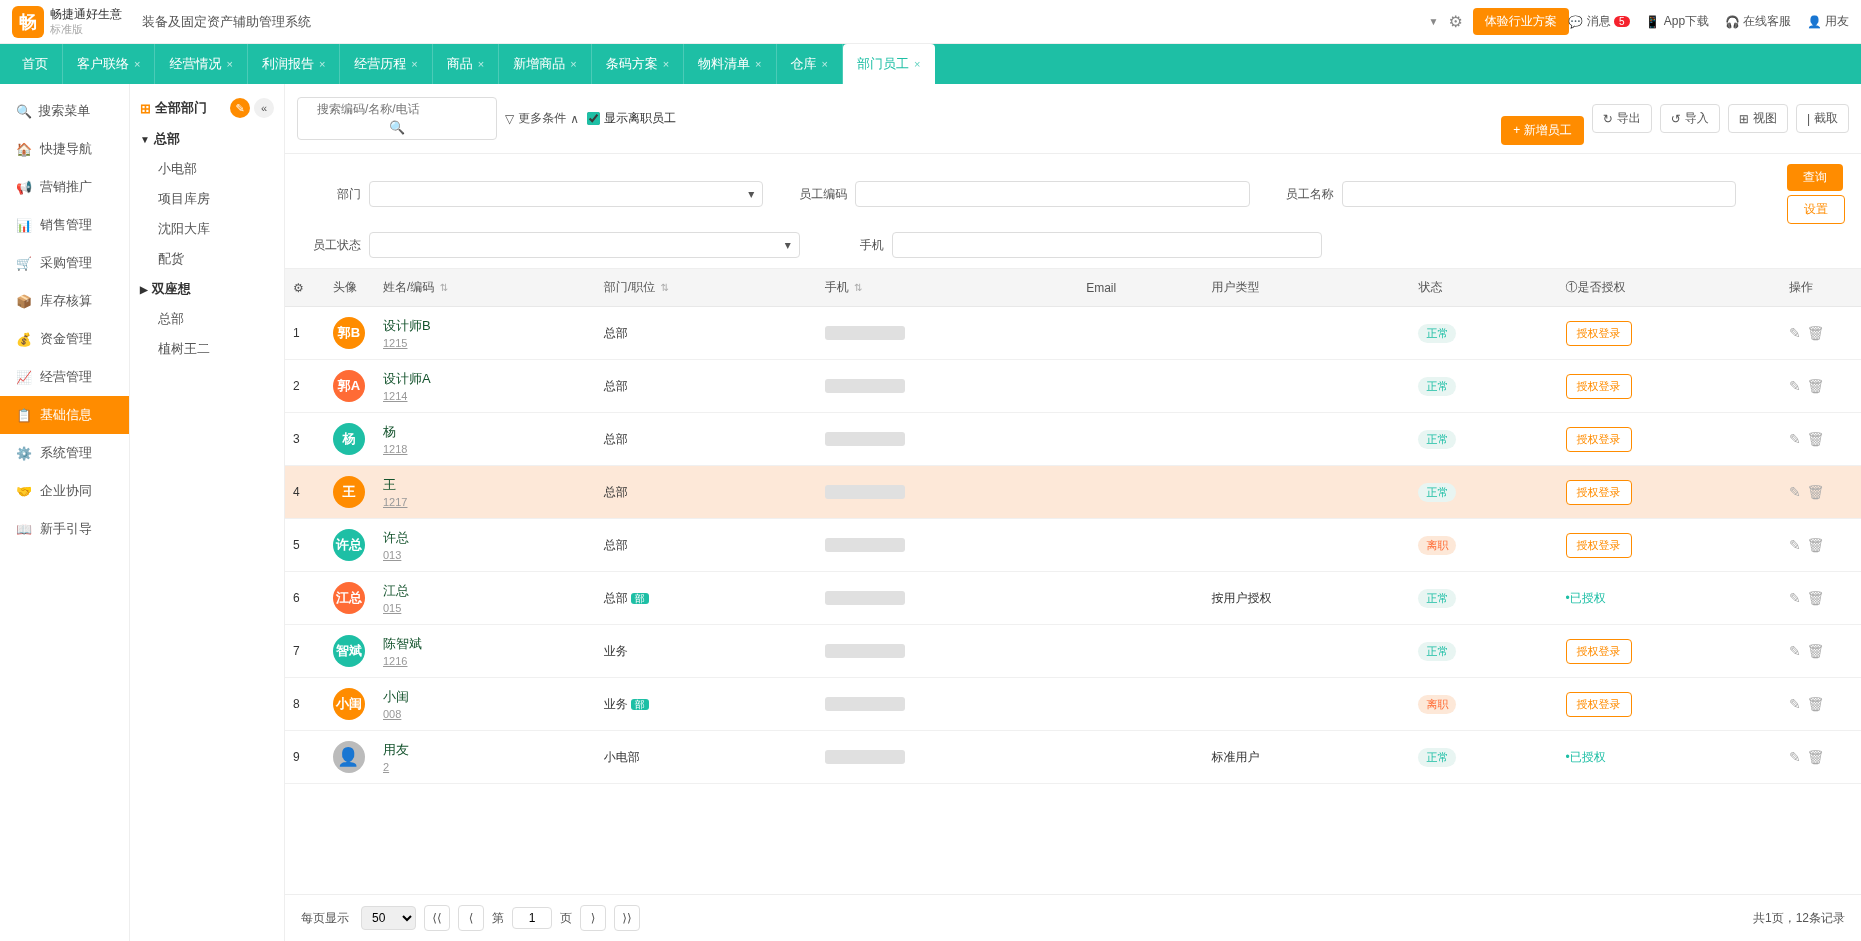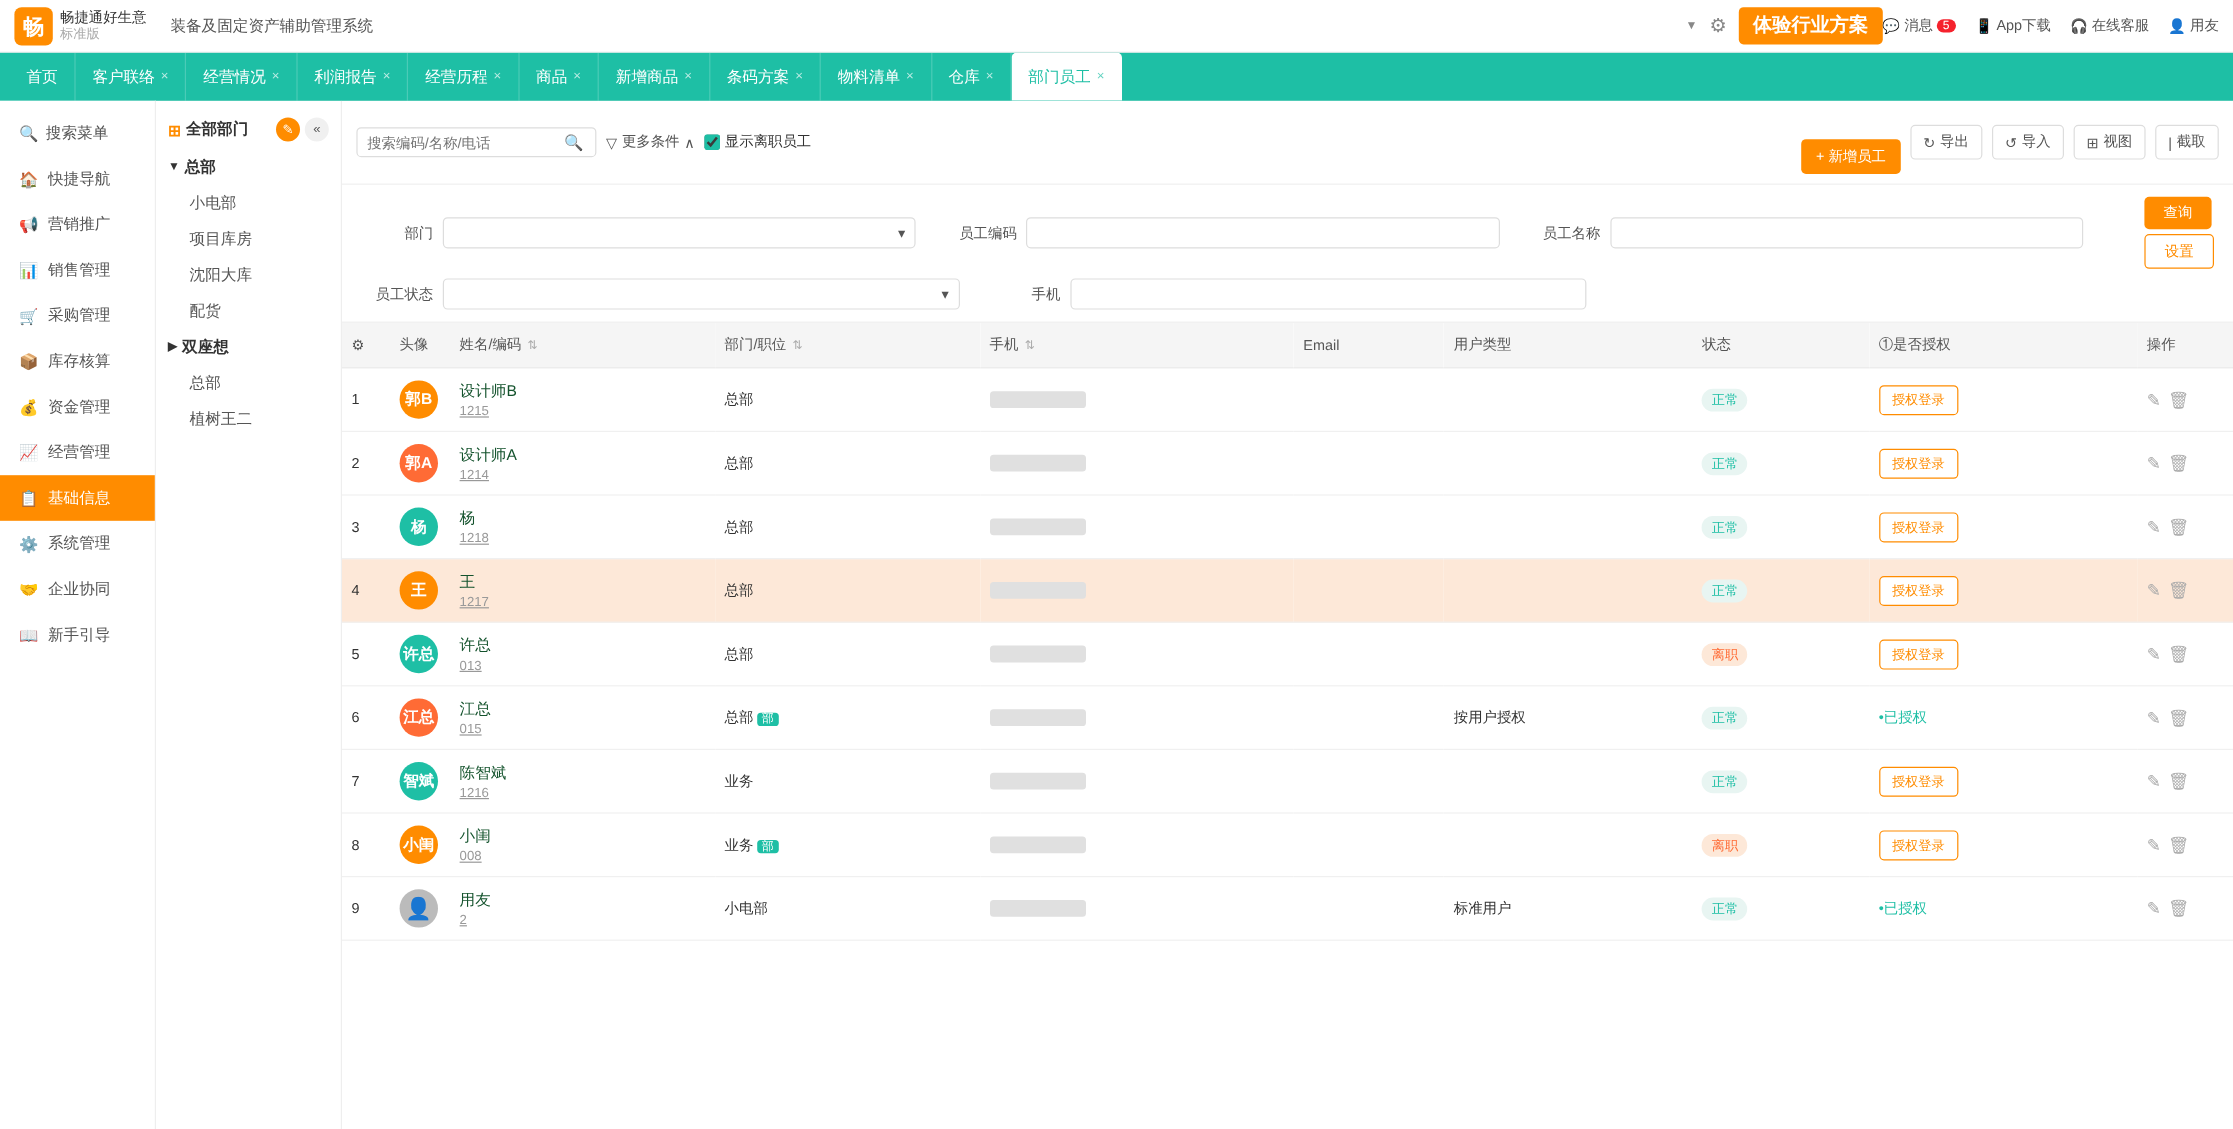--- a/index.html
+++ b/index.html
@@ -8,21 +8,21 @@
     
     .top-bar { display: flex; align-items: center; background: #fff; height: 44px; padding: 0 12px; border-bottom: 1px solid #eee; }
     .logo-area { display: flex; align-items: center; gap: 6px; width: 130px; }
     .logo-icon { width: 32px; height: 32px; background: #ff8c00; border-radius: 6px; display: flex; align-items: center; justify-content: center; color: #fff; font-size: 18px; font-weight: bold; }
     .logo-text { font-size: 12px; color: #333; line-height: 1.3; }
     .logo-text span { display: block; }
     .top-bar-title { flex: 1; font-size: 13px; color: #555; }
     .top-bar-actions { display: flex; align-items: center; gap: 16px; margin-left: auto; }
     .top-bar-btn { font-size: 12px; color: #555; cursor: pointer; display: flex; align-items: center; gap: 3px; }
     .top-bar-btn .badge { background: #f5222d; color: #fff; border-radius: 8px; font-size: 10px; padding: 0 4px; min-width: 16px; text-align: center; }
-    .trial-btn { background: #ff8c00; color: #fff; border: none; border-radius: 4px; padding: 5px 12px; font-size: 16px; cursor: pointer; font-weight: bold; }
+    .trial-btn { background: #ff8c00; color: #fff; border: none; border-radius: 4px; padding: 5px 12px; font-size: 12px; cursor: pointer; }
     .settings-icon { color: #888; cursor: pointer; font-size: 16px; }
     .dropdown-arrow { font-size: 10px; color: #888; }
 
     
     .nav-tabs { display: flex; align-items: center; background: #1ebfa5; height: 40px; padding: 0 8px; gap: 0; overflow: hidden; }
     .nav-tab { padding: 0 14px; height: 40px; display: flex; align-items: center; color: #fff; font-size: 13px; cursor: pointer; white-space: nowrap; border-right: 1px solid rgba(255,255,255,0.2); }
     .nav-tab.active { background: #fff; color: #1ebfa5; border-radius: 4px 4px 0 0; }
     .nav-tab .close-x { margin-left: 5px; font-size: 11px; opacity: 0.7; }
 
     
@@ -48,21 +48,21 @@
     .tree-item { padding: 6px 10px 6px 20px; font-size: 13px; color: #555; cursor: pointer; display: flex; align-items: center; gap: 4px; }
     .tree-item.parent { padding-left: 10px; font-weight: bold; color: #333; }
     .tree-item .arrow { font-size: 10px; }
     .tree-item.child { padding-left: 28px; color: #555; }
 
     
     .table-area { flex: 1; display: flex; flex-direction: column; background: #fff; overflow: hidden; }
 
     
     .toolbar { display: flex; align-items: center; padding: 8px 12px; gap: 8px; border-bottom: 1px solid #eee; flex-wrap: wrap; }
-    .search-input-wrap { display: flex; align-items: center; border: 1px solid #ddd; border-radius: 4px; padding: 4px 8px; gap: 4px; min-width: 200px; }
+    .search-input-wrap { display: flex; align-items: center; border: 1px solid #ddd; border-radius: 4px; padding: 4px 8px; gap: 4px; min-width: 200px; flex-direction: column; }
     .search-input-wrap input { border: none; outline: none; font-size: 12px; width: 160px; background: transparent; }
     .filter-btn { display: flex; align-items: center; gap: 4px; font-size: 12px; color: #555; cursor: pointer; }
     .checkbox-label { display: flex; align-items: center; gap: 4px; font-size: 12px; color: #333; cursor: pointer; }
     .checkbox-label input { accent-color: #1ebfa5; }
     .toolbar-right { margin-left: auto; display: flex; align-items: center; gap: 8px; }
     .add-btn { background: #ff8c00; color: #fff; border: none; border-radius: 4px; padding: 6px 12px; font-size: 12px; cursor: pointer; display: flex; align-items: center; gap: 4px; margin-top: 24px; }
     .icon-btn { background: #fff; border: 1px solid #ddd; border-radius: 4px; padding: 5px 10px; font-size: 12px; color: #555; cursor: pointer; display: flex; align-items: center; gap: 4px; }
 
     
     .filter-form { display: flex; flex-direction: column; gap: 8px; padding: 10px 16px; border-bottom: 1px solid #eee; background: #fff; }
@@ -566,16 +566,32 @@
                   <div class="op-icons">
                     <span class="op-icon">✎</span>
                     <span class="op-icon">🗑</span>
                   </div>
                 </td>
               </tr>
             </tbody>
         </table>
       </div>
 
+      <div class="pagination">
+        <span class="pagination-label">每页显示</span>
+        <select class="page-size-select">
+          <option>50</option>
+          <option>20</option>
+          <option>100</option>
+        </select>
+        <button class="page-nav-btn">⟨⟨</button>
+        <button class="page-nav-btn">⟨</button>
+        <span>第</span>
+        <input class="page-input" type="text" value="1" style="">
+        <span>页</span>
+        <button class="page-nav-btn">⟩</button>
+        <button class="page-nav-btn">⟩⟩</button>
+        <span class="page-total">共1页，12条记录</span>
+      </div>
 
     </div>
   </div>
 </div>
 
 </body></html>

